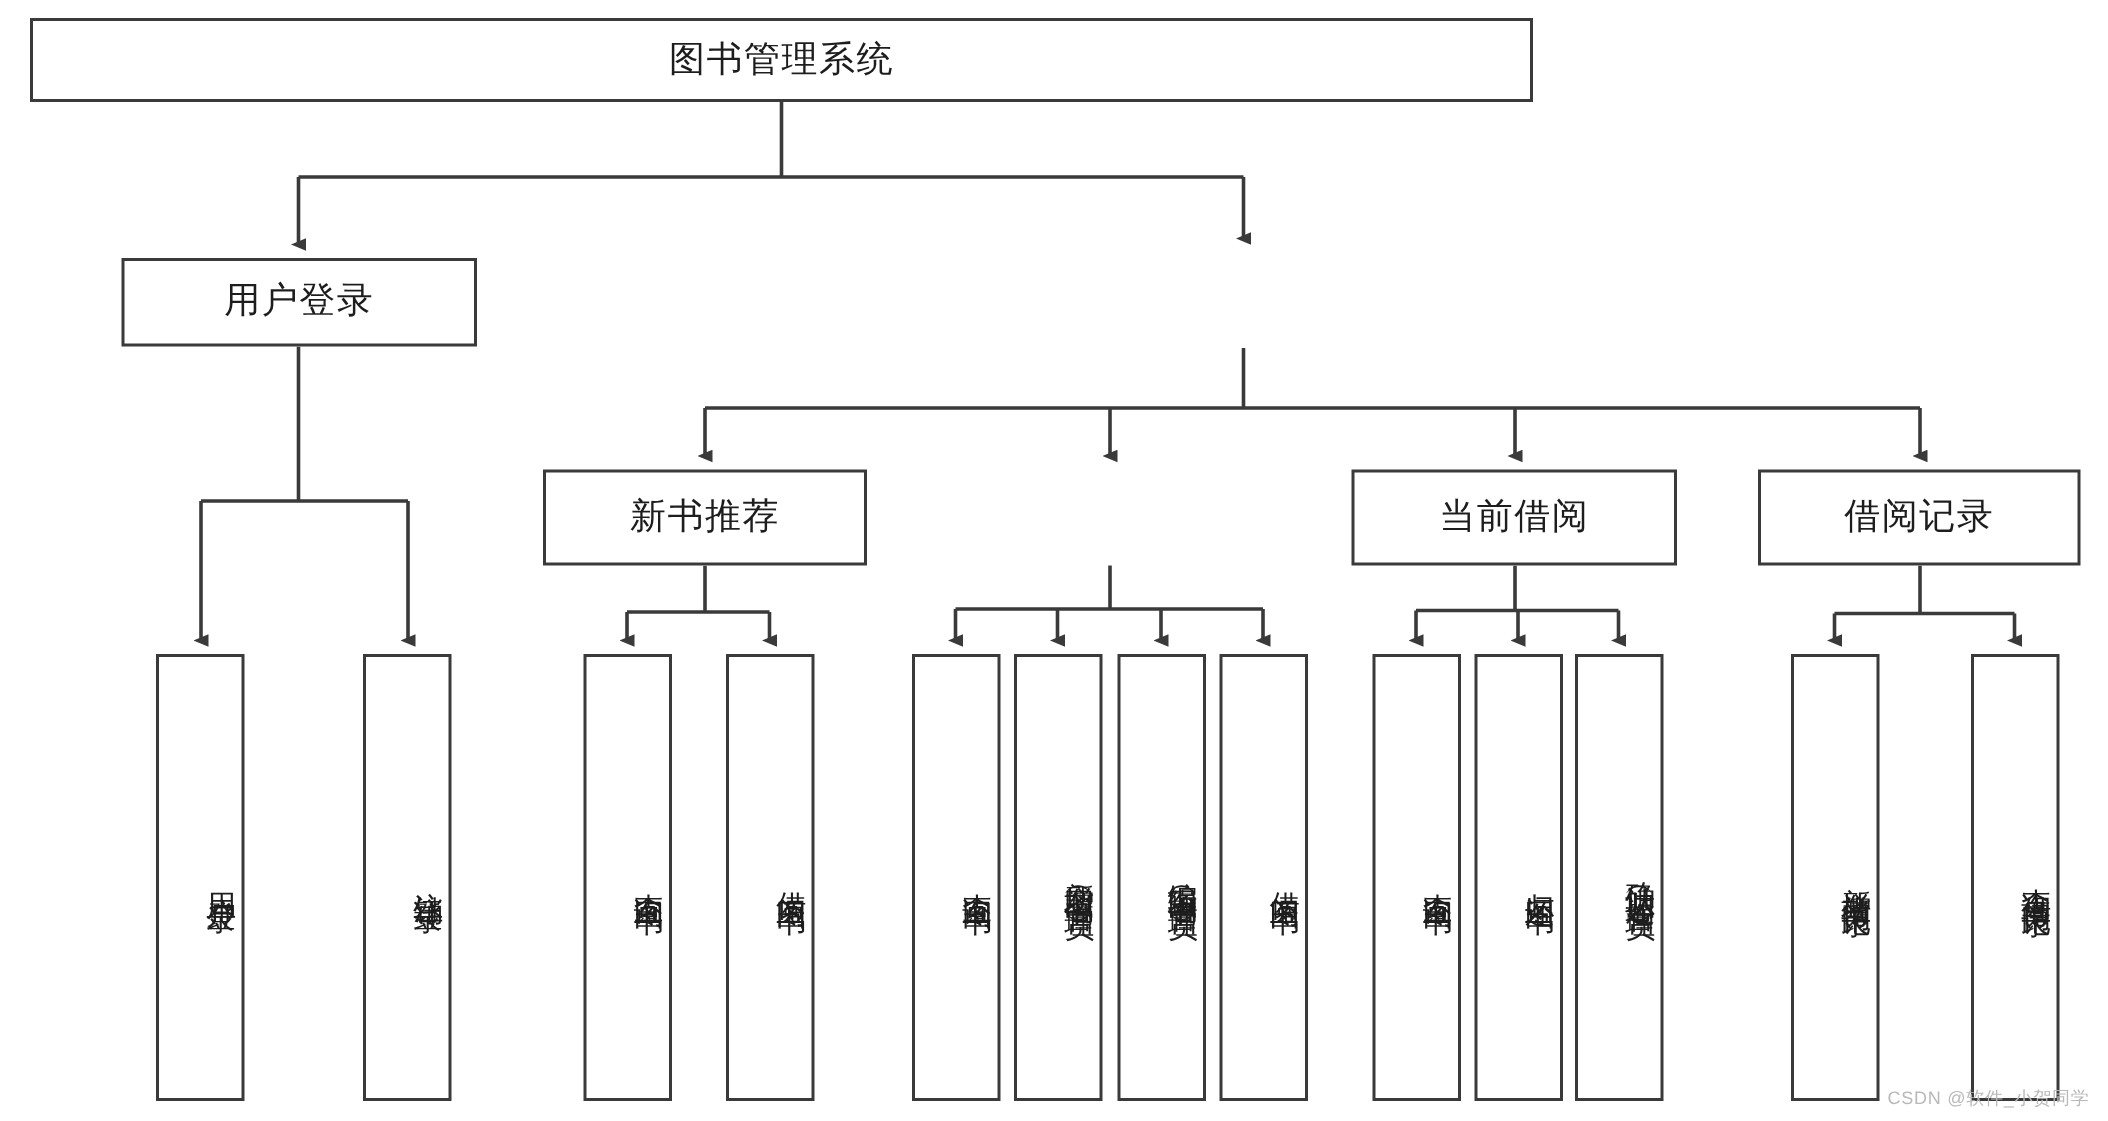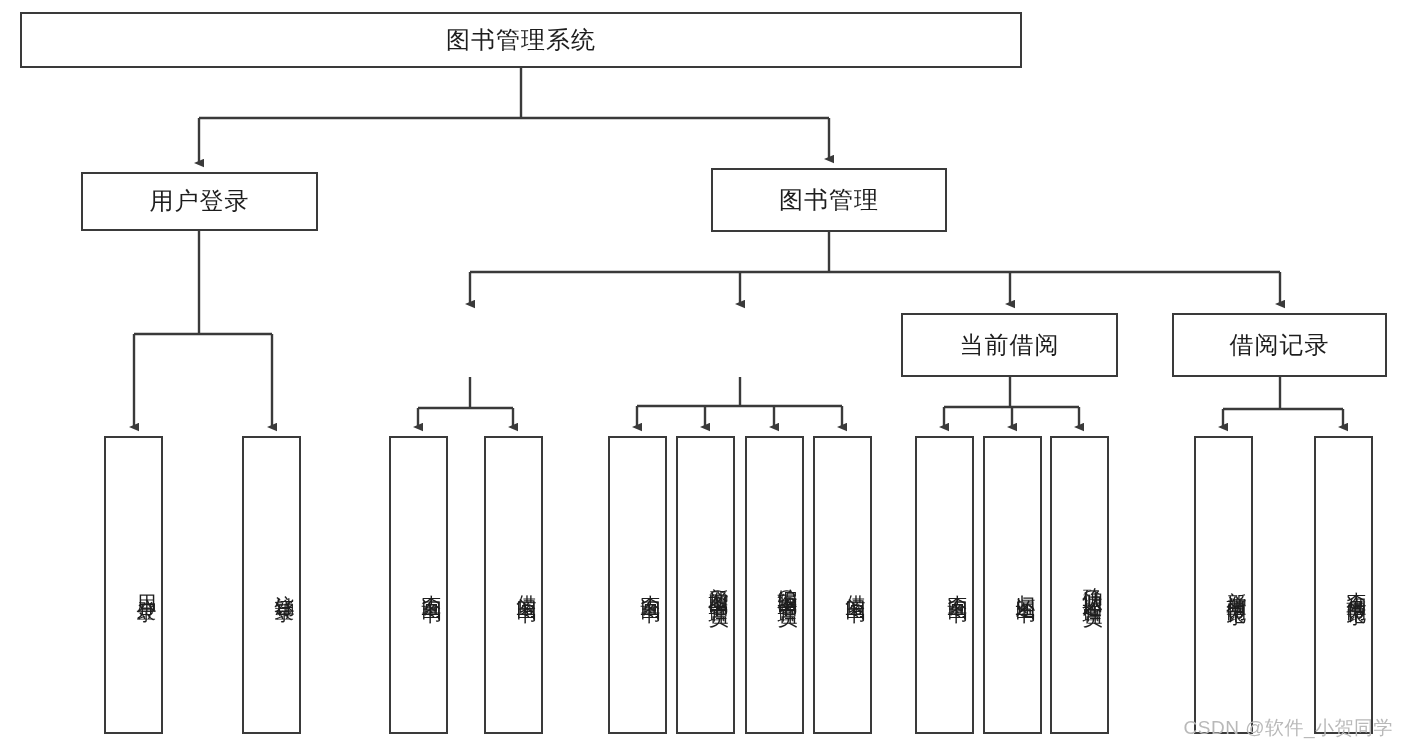--- a/index.html
+++ b/index.html
@@ -58,21 +58,21 @@
     white-space: nowrap;
   }
   .node-label {
     display: block;
     white-space: nowrap;
   }
   #watermark {
     position: absolute;
     right: 12px;
     bottom: 6px;
-    font-size: 19px;
+    font-size: 12px;
     color: #b9b9b9;
     letter-spacing: 0.5px;
     white-space: nowrap;
     user-select: none;
   }
 </style>
 </head>
 <body>
 
 <div id="diagram-root">
@@ -128,24 +128,24 @@
   </svg>
 
   <div class="node horiz" style="left:20px; top:12px; width:1002px; height:56px;">
     <span class="node-label">图书管理系统</span>
   </div>
 
   <div class="node horiz" style="left:81px; top:172px; width:237px; height:59px;">
     <span class="node-label">用户登录</span>
   </div>
 
-  <div class="node horiz" style="left:711px; top:168px; width:236px; height:64px;">
-    <span class="node-label">图书管理</span>
-  </div>
-
+
+  <div class="node horiz" style="left:362px; top:313px; width:216px; height:64px;">
+    <span class="node-label">新书推荐</span>
+  </div>
 
 
   <div class="node horiz" style="left:901px; top:313px; width:217px; height:64px;">
     <span class="node-label">当前借阅</span>
   </div>
 
   <div class="node horiz" style="left:1172px; top:313px; width:215px; height:64px;">
     <span class="node-label">借阅记录</span>
   </div>
 

